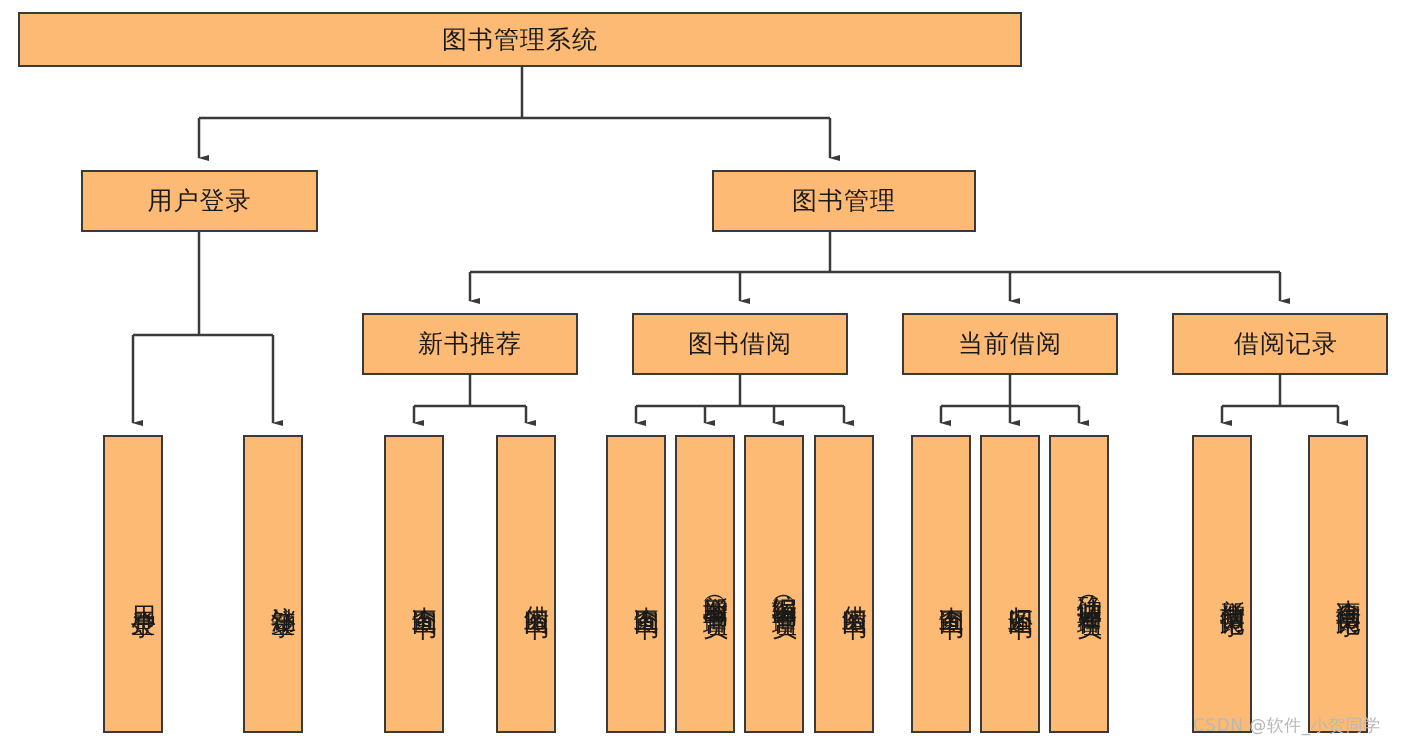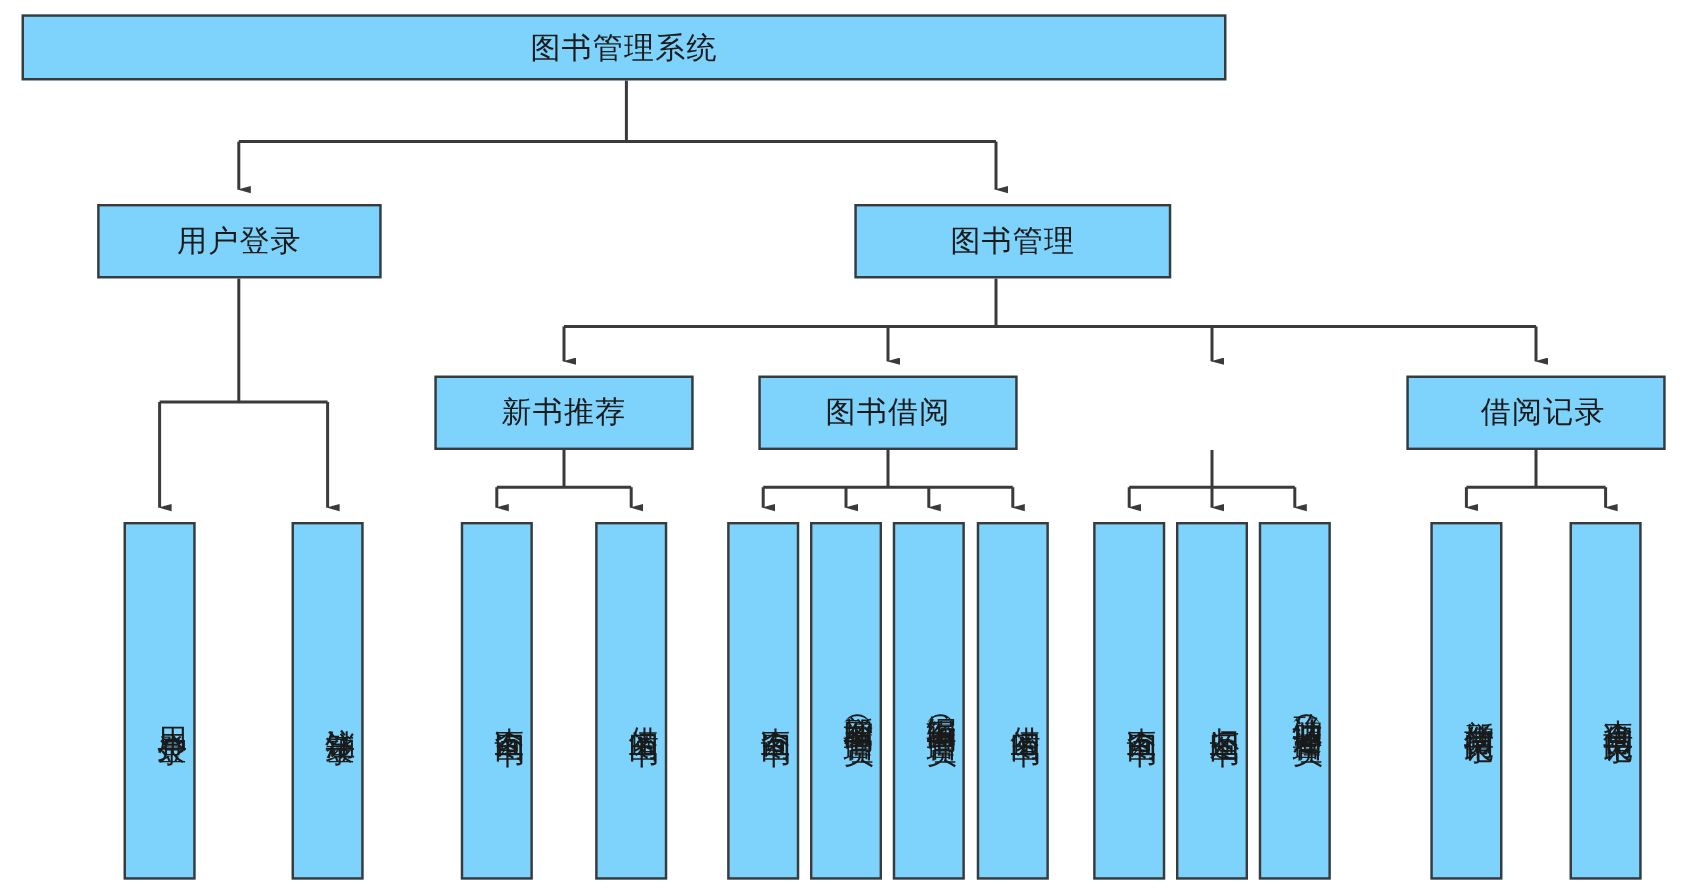--- a/index.html
+++ b/index.html
@@ -21,21 +21,21 @@
     position: absolute;
     left: 0;
     top: 0;
     width: 1405px;
     height: 747px;
   }
   .node {
     position: absolute;
     box-sizing: border-box;
     border: 2.5px solid #3a3a3a;
-    background: #7dd3fc;
+    background: #fdba74;
     display: flex;
     align-items: center;
     justify-content: center;
     color: #1a1a1a;
   }
   .node-h {
     font-size: 25px;
     letter-spacing: 1px;
     line-height: 1.1;
   }
@@ -132,20 +132,23 @@
   <div class="node node-h" style="left:712px; top:170px; width:264px; height:62px;">
     <span>图书管理</span>
   </div>
 
   <div class="node node-h" style="left:632px; top:313px; width:216px; height:62px;">
     <span>图书借阅</span>
   </div>
   <div class="node node-h" style="left:362px; top:313px; width:216px; height:62px;">
     <span>新书推荐</span>
   </div>
+  <div class="node node-h" style="left:902px; top:313px; width:216px; height:62px;">
+    <span>当前借阅</span>
+  </div>
   <div class="node node-h" style="left:1172px; top:313px; width:216px; height:62px;padding-left:12px;">
     <span>借阅记录</span>
   </div>
 
   <div class="node node-v" style="left:103px; top:435px; width:60px; height:298px;">
     <span class="vtext">用户登录</span>
   </div>
   <div class="node node-v" style="left:243px; top:435px; width:60px; height:298px;">
     <span class="vtext">注销登录</span>
   </div>
@@ -180,14 +183,15 @@
     <span class="vtext">确认归还（管理员）</span>
   </div>
 
   <div class="node node-v tall-text" style="left:1192px; top:435px; width:60px; height:298px;">
     <span class="vtext">新增借阅记录</span>
   </div>
   <div class="node node-v tall-text" style="left:1308px; top:435px; width:60px; height:298px;">
     <span class="vtext">查询借阅记录</span>
   </div>
 
+  <div class="watermark">CSDN @软件_小贺同学</div>
 
 </div>
 
 </body></html>

